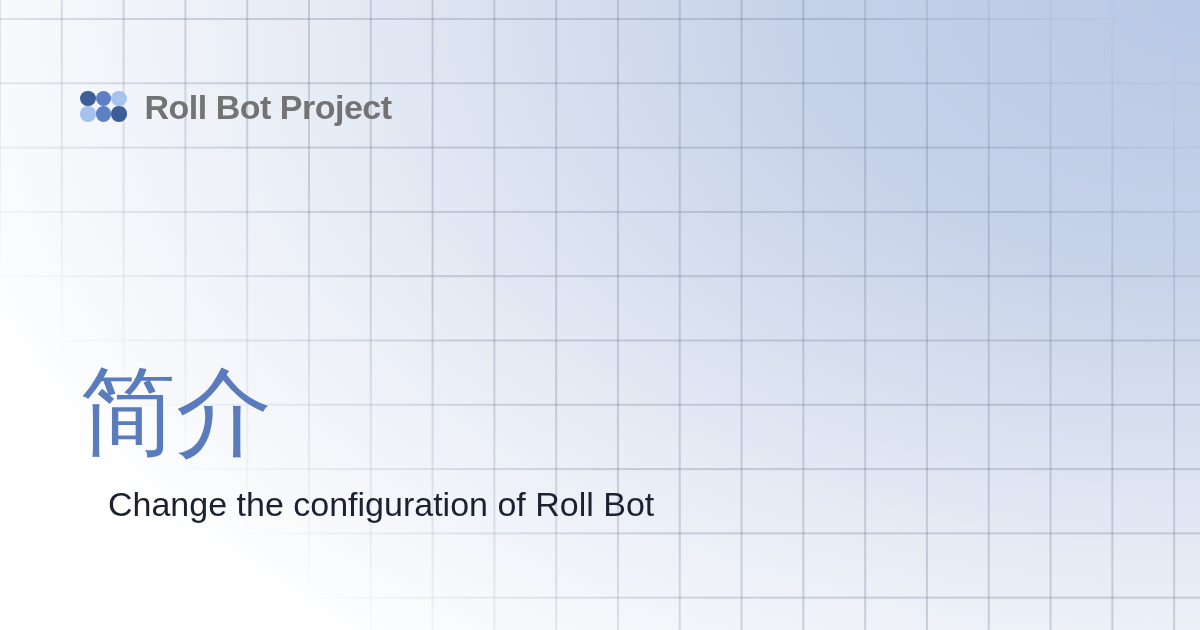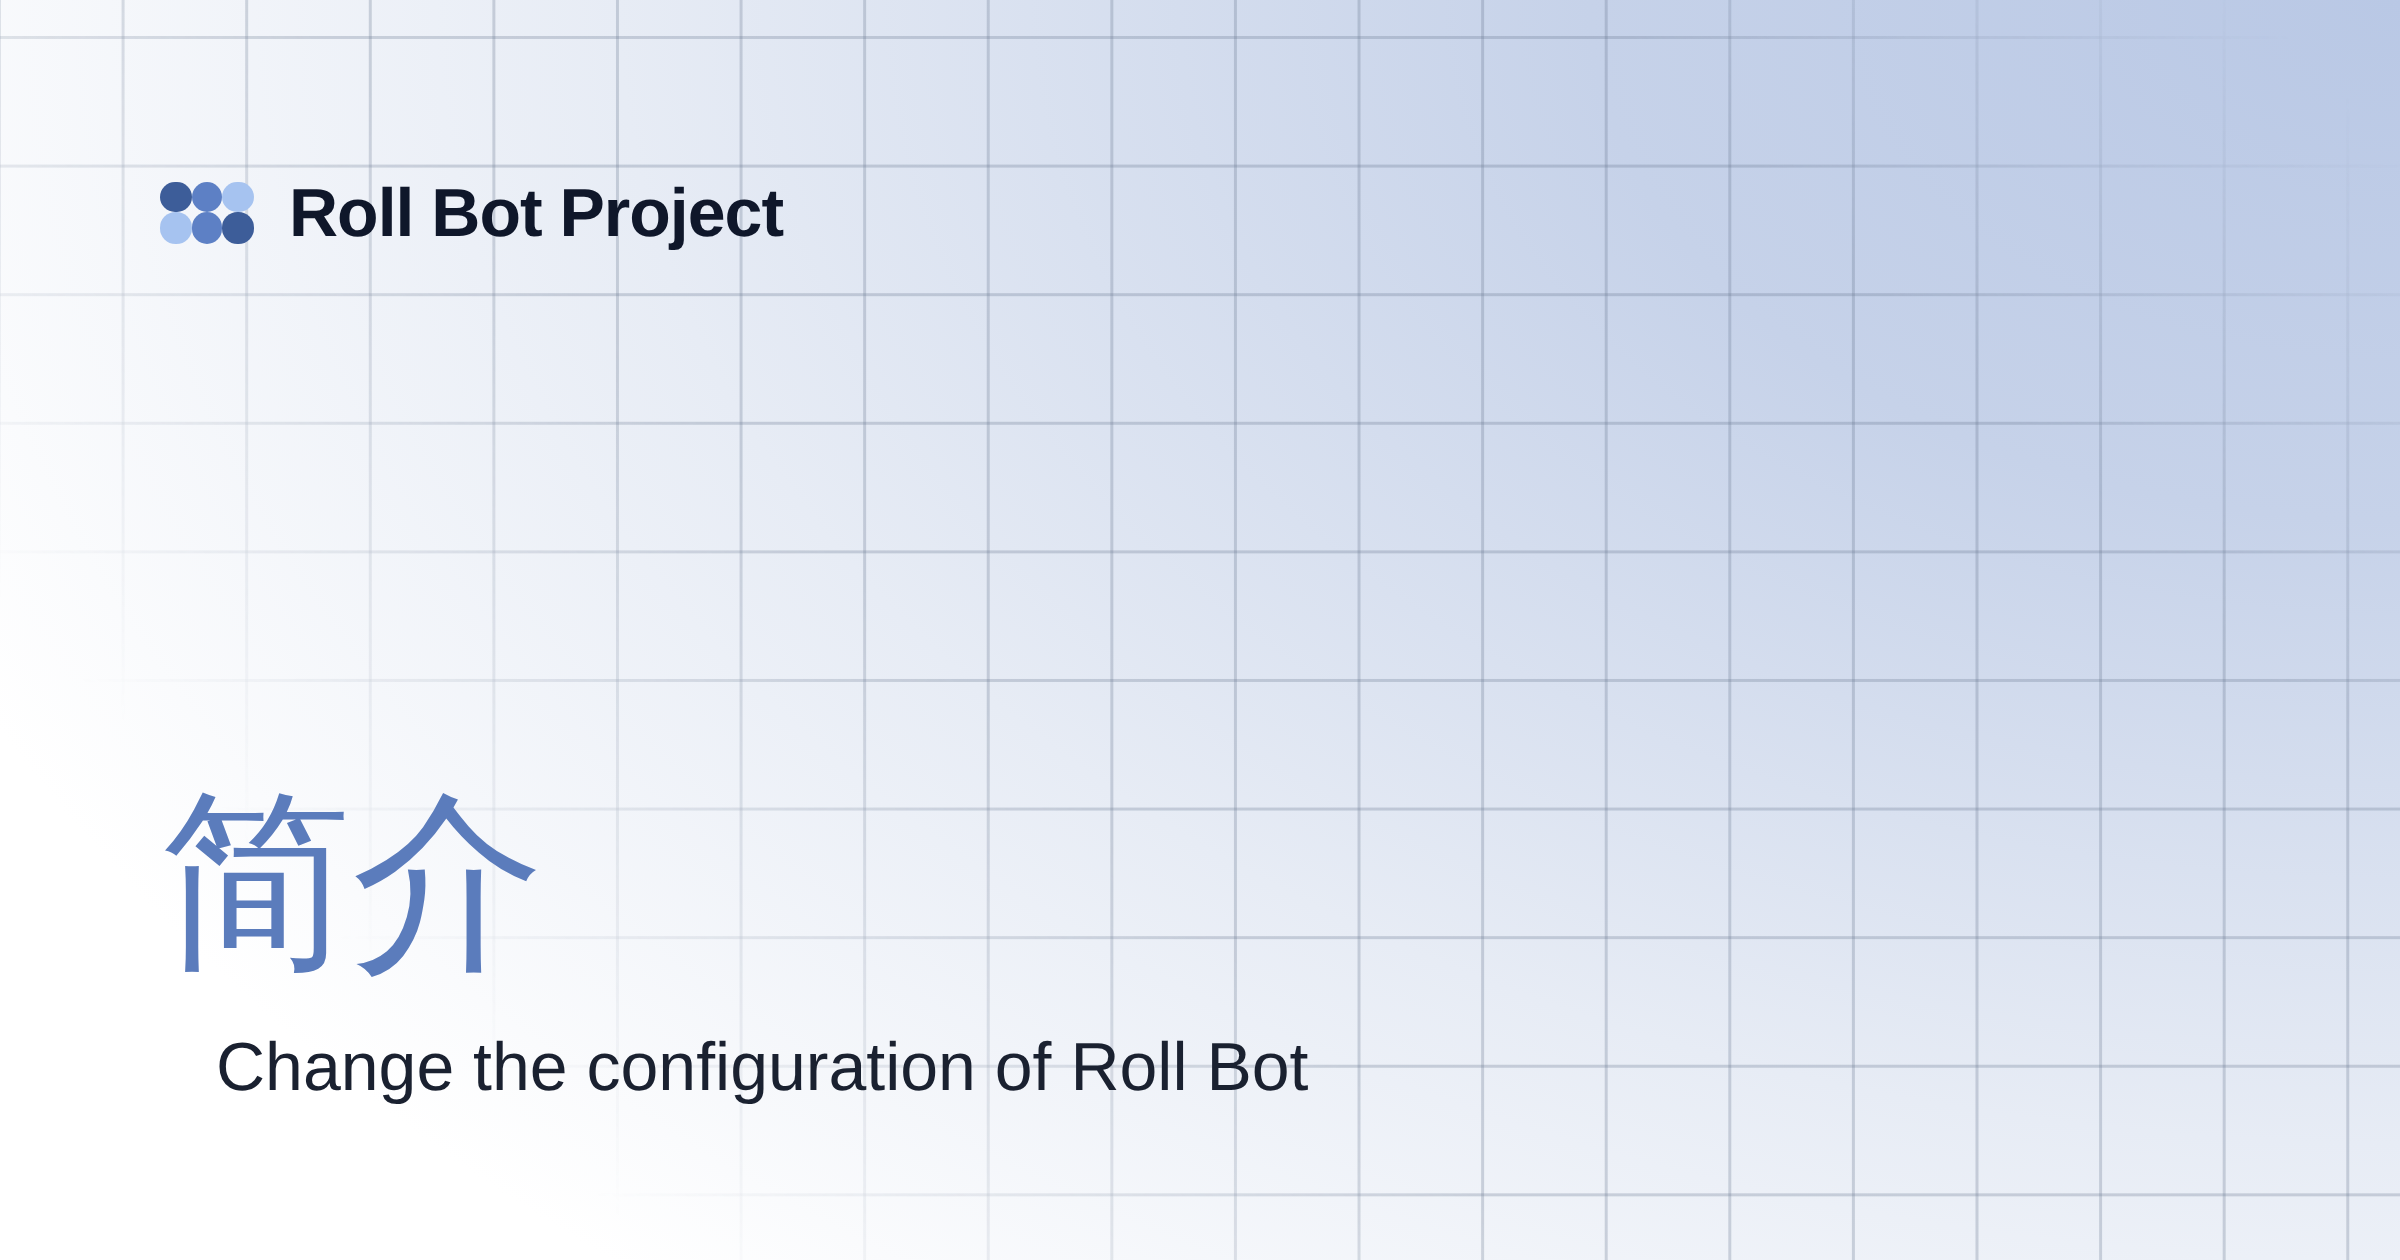--- a/index.html
+++ b/index.html
@@ -60,21 +60,21 @@
   .brand-name {
     font-size: 34px;
     font-weight: 700;
     letter-spacing: -0.5px;
     line-height: 1;
     padding-top: 2px;
   }
   .title-group {
     position: absolute;
     left: 80px;
-    top: 394px;
+    top: 364px;
   }
   .page-title {
     margin: 0;
     font-size: 96px;
     font-weight: 500;
     line-height: 1;
     letter-spacing: 0;
   }
   .page-description {
     margin: 24px 0 0 2px;
@@ -94,21 +94,21 @@
 
   <div class="brand-row">
     <div class="logo-dots">
       <span class="logo-dot" style="background-color: rgb(61, 93, 153);"></span>
       <span class="logo-dot" style="background-color: rgb(93, 128, 197);"></span>
       <span class="logo-dot" style="background-color: rgb(166, 195, 240);"></span>
       <span class="logo-dot" style="background-color: rgb(166, 195, 240);"></span>
       <span class="logo-dot" style="background-color: rgb(93, 128, 197);"></span>
       <span class="logo-dot" style="background-color: rgb(61, 93, 153);"></span>
     </div>
-    <div class="brand-name" style="color: #0f172a;">Roll Bot Project</div>
+    <div class="brand-name" style="color: #737373;">Roll Bot Project</div>
   </div>
 
   <div class="title-group">
     <h1 class="page-title" style="color: rgb(91, 124, 188);">简介</h1>
     <p class="page-description" style="color: rgb(26, 33, 48); margin-left: 28px;">Change the configuration of Roll Bot</p>
   </div>
 
 </div>
 
 </body></html>

